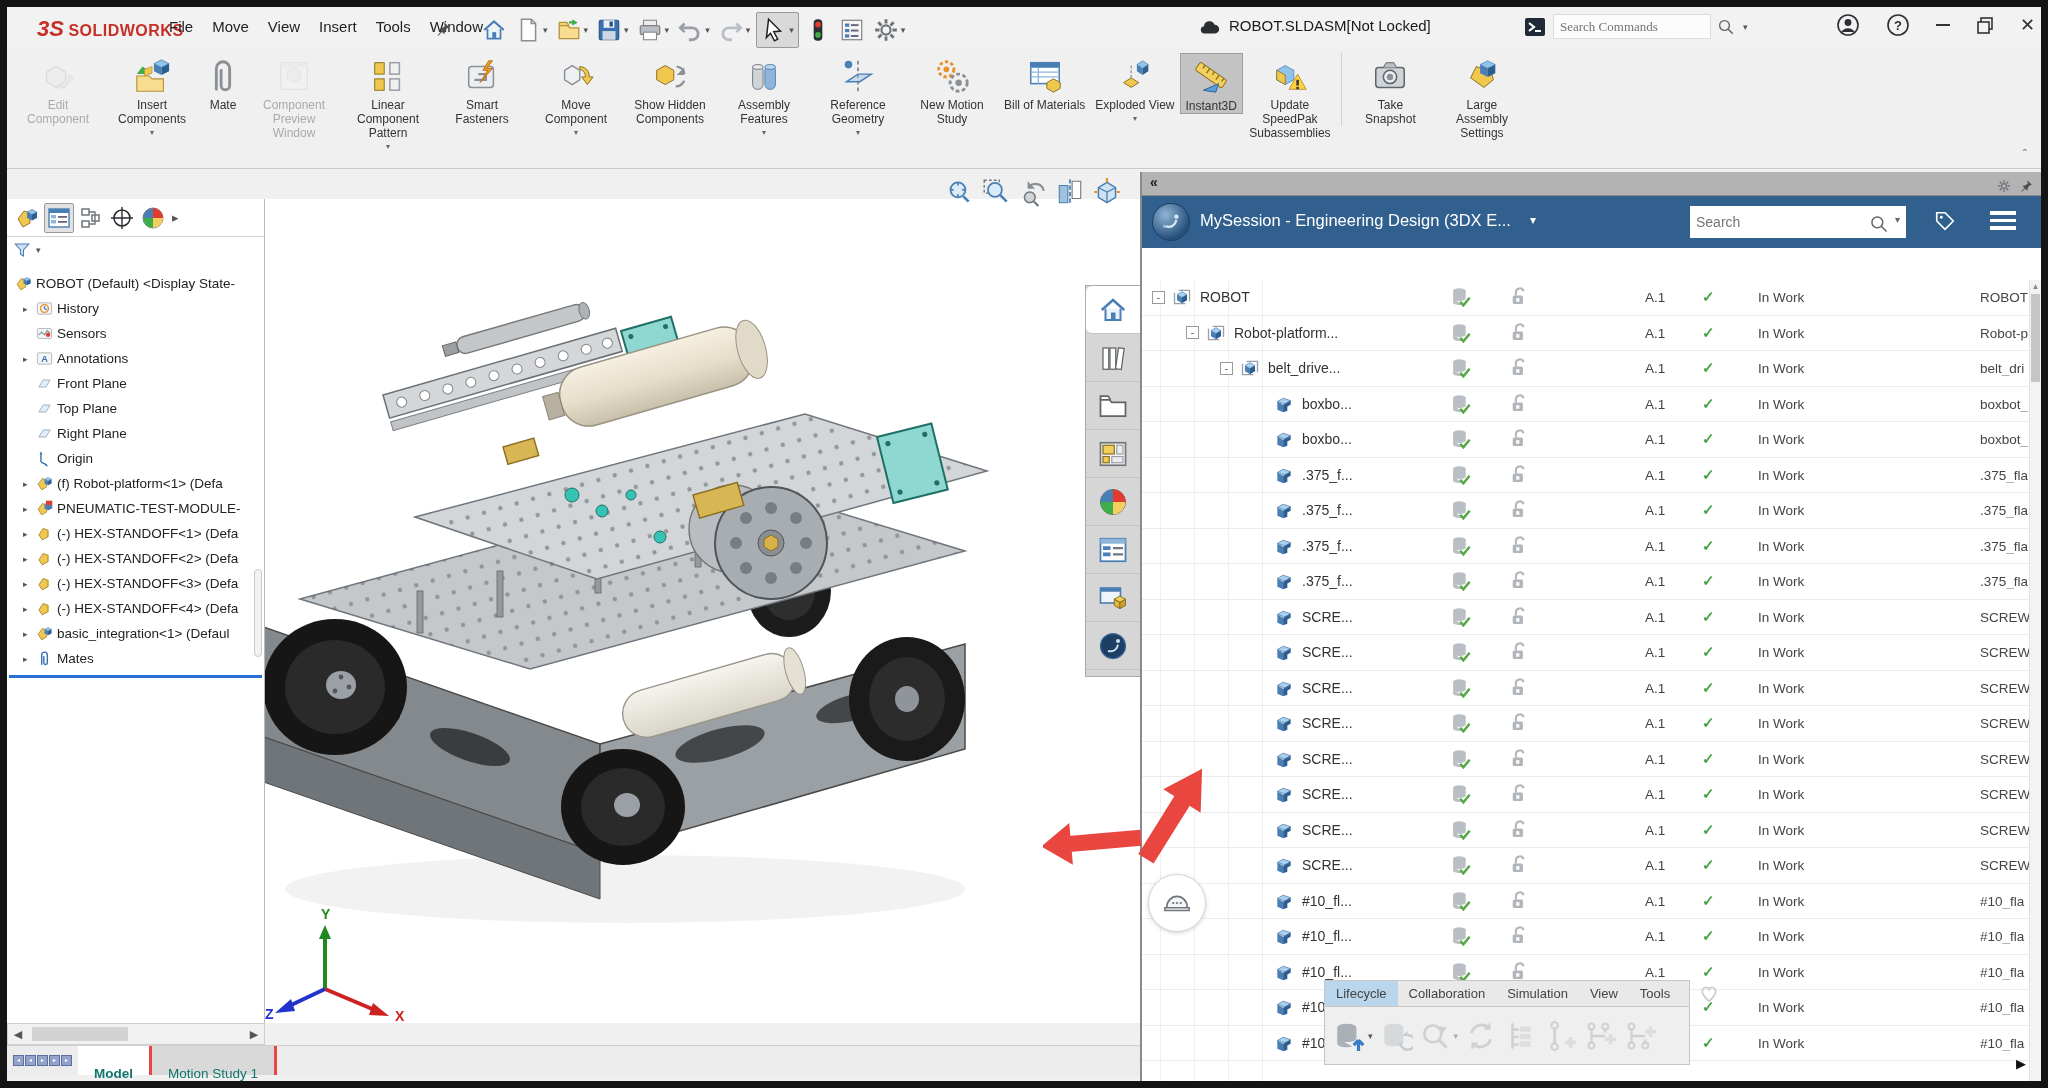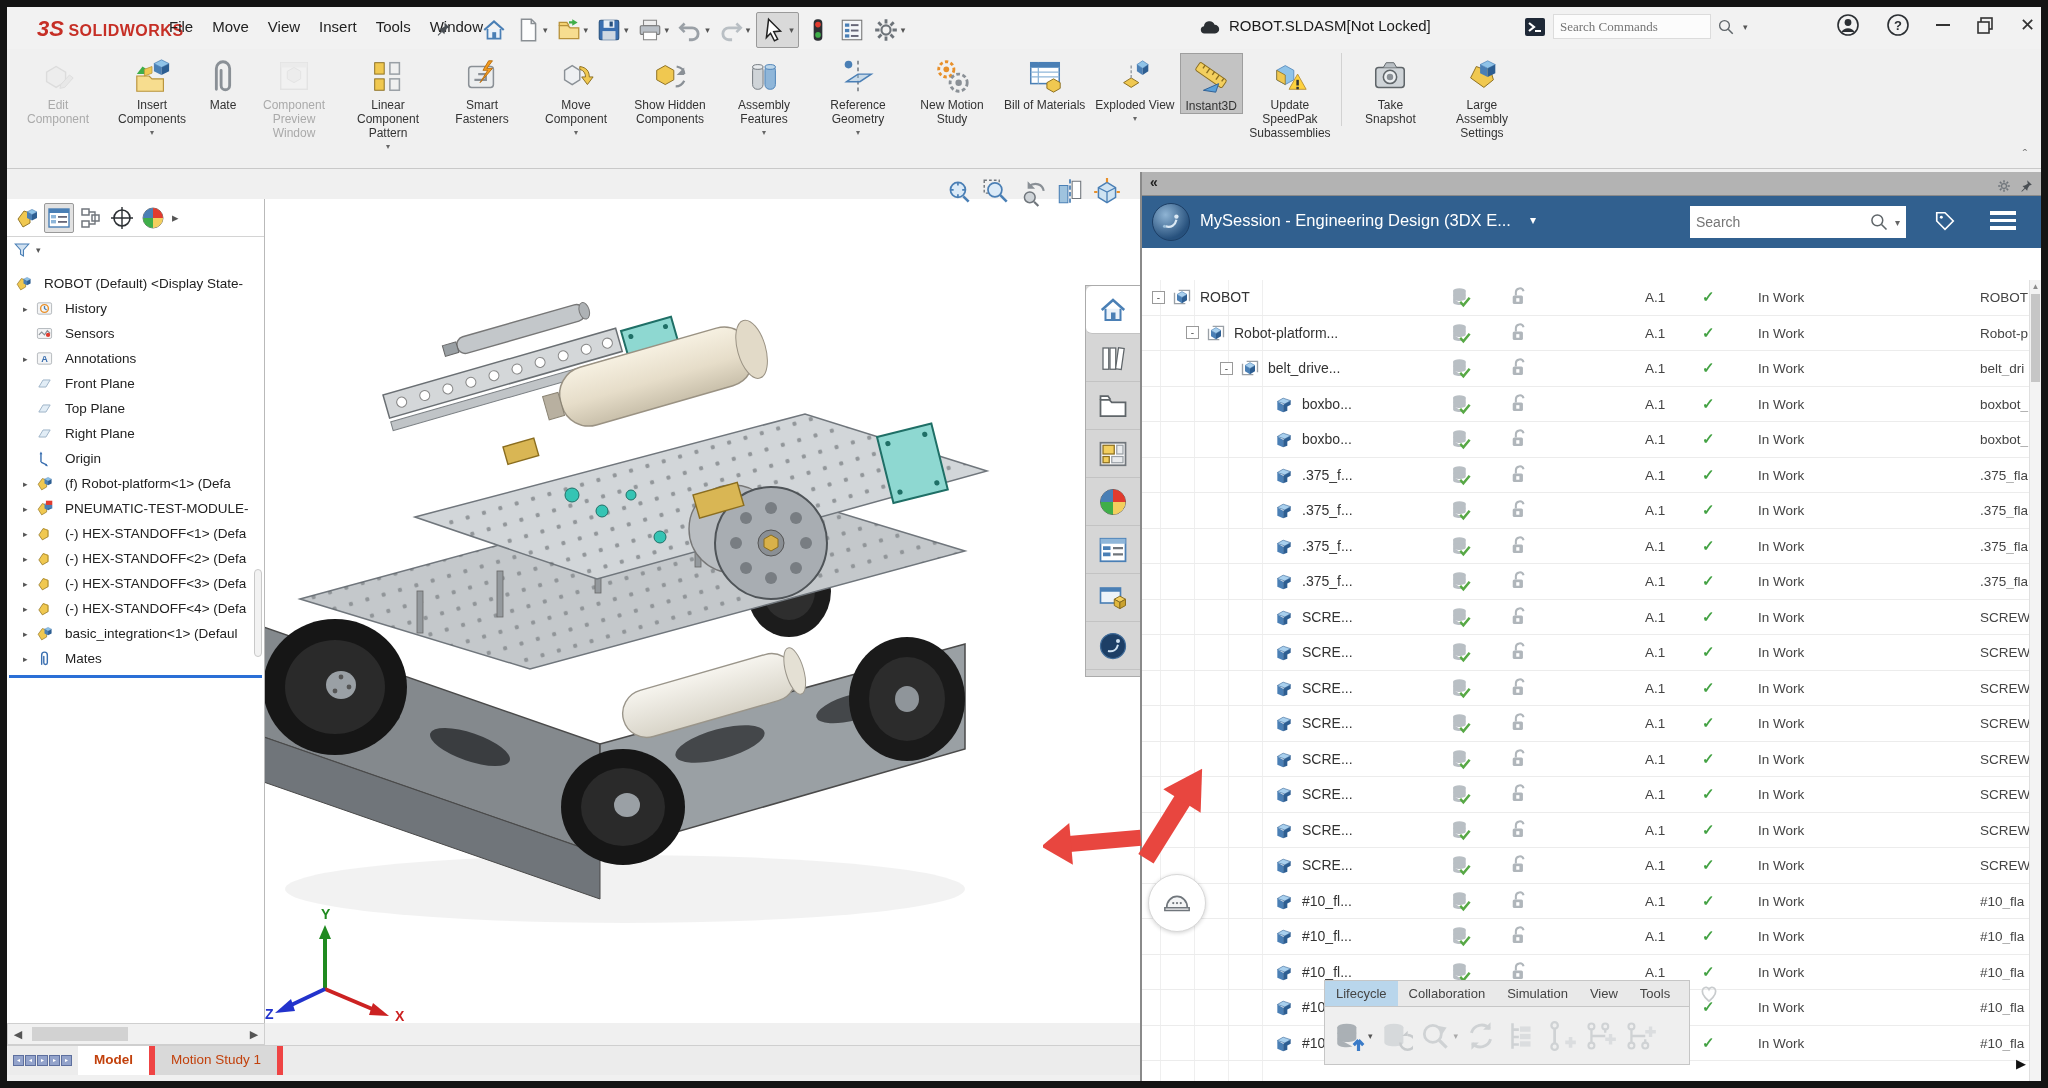--- a/index.html
+++ b/index.html
@@ -45,54 +45,54 @@
 #ltree{position:absolute;left:0;top:192px;width:258px;height:824px;background:#fff;border-right:1px solid #b9b9b9}
 #mgrbar{height:38px;border-bottom:1px solid #d4d4d4;display:flex;align-items:center;gap:3px;padding:4px 6px}
 .mgrbtn{padding:2px;border-radius:2px}
 .mgrbtn.pressed{background:#e2e2e2;border:1px solid #9a9a9a}
 #mgrmore{color:#555;font-size:13px;margin-left:2px}
 #filterrow{height:26px;display:flex;align-items:center;gap:3px;padding:2px 6px}
 #treelist{margin-top:8px}
 .titem{display:flex;align-items:center;height:25px;padding-left:8px;font-size:13.5px;color:#222;white-space:nowrap;overflow:hidden}
 .titem:not(.root){padding-left:16px}
 .texp{width:13px;font-size:9px;color:#555;flex:0 0 13px}
-.titem .tlabel{margin-left:12px}
+.titem .tlabel{margin-left:4px}
 #rollback{height:3px;background:#2a6fd6;margin:4px 2px 0 2px}
 #treescrollpiece{position:absolute;right:2px;top:370px;width:8px;height:88px;border:1px solid #c9c9c9;border-radius:4px;background:#f2f2f2}
 
 #hscroll{position:absolute;left:0;top:1016px;width:258px;height:22px;background:#f1f1f1;border:1px solid #cfcfcf;display:flex;align-items:center}
 #hscroll .harrow{width:20px;text-align:center;font-size:11px;color:#555}
 #hscroll .hthumb{width:96px;height:14px;background:#d2d2d2;margin-left:4px}
 #hscroll .harrow.right{margin-left:auto}
 
 #btabs{position:absolute;left:0;top:1038px;width:1133px;height:30px;background:#ececec;border-top:1px solid #cfcfcf;display:flex;align-items:stretch}
 #sheetnav{display:flex;align-items:center;gap:1px;padding:0 6px}
 #sheetnav span{display:inline-block;width:11px;height:11px;background:#93a3cb;border:1px solid #5d6f9e;color:#fff;font-size:6px;line-height:9px;text-align:center}
-.btab{padding:6px 16px 0;font-size:13.5px;color:#c2410c;background:#d9d9d9;border-right:6px solid #ef4444}
+.btab{padding:20px 16px 0;font-size:13.5px;color:#0f766e;background:#d9d9d9;border-right:3px solid #ef4444}
 .btab.active{background:#fff;font-weight:bold}
 
 #viewport{position:absolute;left:258px;top:192px;width:875px;height:824px;background:#fff}
 #hud{position:absolute;left:937px;top:170px;display:flex;gap:7px;z-index:6}
 
 #taskstrip{position:absolute;left:1078px;top:278px;width:56px;height:392px;background:#d6d6d6;border:1px solid #ababab;z-index:5}
 .tslot{height:48px;display:flex;align-items:center;justify-content:center;border-bottom:1px solid #c3c3c3}
 .tslot.active{background:#fff;border-top-left-radius:6px;border-bottom-left-radius:6px}
 
 #panel{position:absolute;left:1133px;top:165px;width:901px;height:909px;background:#fff;border-left:2px solid #8a8a8a;z-index:10}
 #pgray{position:absolute;left:0;top:0;width:100%;height:24px;background:#b3b3b3;border-bottom:1px solid #8a8a8a}
 #pgray .back{position:absolute;left:8px;top:2px;font-size:14px;color:#222;font-weight:bold}
 #pgray .ptitle{position:absolute;left:0;right:0;top:4px;text-align:center;font-size:13px;font-weight:bold;color:#1a1a1a}
 #pgray .pgear{position:absolute;right:30px;top:4px}
 #pgray .ppin{position:absolute;right:8px;top:4px}
 #pblue{position:absolute;left:0;top:24px;width:100%;height:52px;background:#31608f}
 #plogo{position:absolute;left:10px;top:7px;width:38px;height:38px;border-radius:50%;background:radial-gradient(circle at 35% 30%,#8fb4d4,#27517d 70%);border:1px solid #1d3f66}
 #plogo svg{position:absolute;left:5px;top:5px}
 #sessionlabel{position:absolute;left:58px;top:15px;font-size:16.5px;color:#fff;white-space:nowrap}
 #sessioncaret{position:absolute;left:388px;top:17px;color:#fff;font-size:12px}
-#psearchbox{position:absolute;left:548px;top:10px;width:216px;height:32px;background:#fff;border-radius:0;display:flex;align-items:center;padding:8px 6px}
+#psearchbox{position:absolute;left:548px;top:10px;width:216px;height:32px;background:#fff;border-radius:0;display:flex;padding:8px 6px}
 #psearch{flex:1;border:none;outline:none;font-size:14px;color:#444;font-family:"Liberation Sans",sans-serif;min-width:0}
 #psearchbox .scaret{color:#666;font-size:10px;margin-left:6px}
 #ptag{position:absolute;left:792px;top:14px}
 #pburger{position:absolute;left:848px;top:15px;width:26px}
 #pburger div{height:3.5px;background:#fff;margin-bottom:4px}
 #pthead{position:absolute;left:0;top:76px;width:100%;height:32px;border-bottom:1px solid #ddd;font-size:13.5px;color:#555}
 #pthead span{position:absolute;top:8px;white-space:nowrap}
 #pthead span:nth-child(1){left:14px}
 #pthead span:nth-child(2){left:312px}
 #pthead span:nth-child(3){left:503px}

